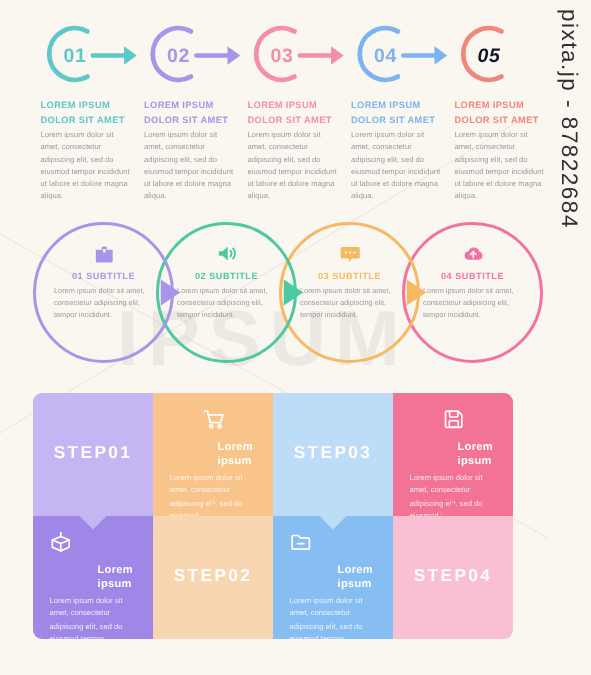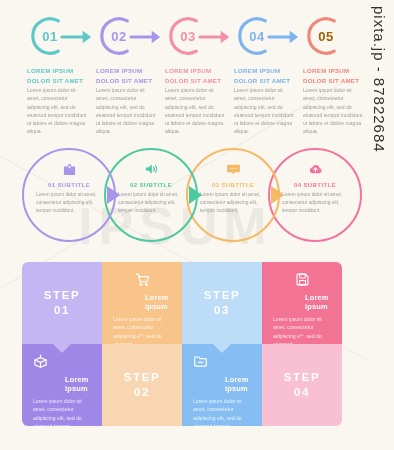--- a/index.html
+++ b/index.html
@@ -71,21 +71,21 @@
   .s2-body{
     position:absolute;left:14px;top:43px;width:66px;text-align:left;
     font-size:4.9px;line-height:1.62;color:#9c9c9c;
   }
   .s2-arrow{position:absolute;top:38px;width:15px;height:18px;}
 
   
   #sec3{position:absolute;left:22px;top:262px;width:320px;height:164px;border-radius:6px;overflow:hidden;}
   .cell{position:absolute;box-sizing:border-box;}
   .cell-step{
-    display:flex;flex-direction:column;align-items:center;justify-content:center;
+    display:flex;flex-direction:row;align-items:center;justify-content:center;
     color:#fff;
   }
   .cell-step .lbl{font-size:11.5px;font-weight:700;letter-spacing:1.6px;line-height:1.32;}
   .cell-step .num{font-size:11.5px;font-weight:700;letter-spacing:1.6px;line-height:1.32;}
   .cell-content{padding:9px 11px 0 11px;color:#fff;}
   .cell-content .c-ico{height:17px;display:flex;align-items:center;justify-content:center;margin-bottom:5px;}
   .cell-content .c-ico.left{justify-content:flex-start;}
   .cell-content .c-title{font-size:7.4px;font-weight:700;letter-spacing:.2px;margin-bottom:4px;margin-left:32px;}
   .cell-content .c-body{font-size:5.1px;line-height:1.66;color:rgba(255,255,255,.82);}
   .notch{position:absolute;width:0;height:0;}
@@ -145,21 +145,21 @@
         <div class="s1-body">Lorem ipsum dolor sit amet, consectetur adipiscing elit, sed do eiusmod tempor incididunt ut labore et dolore magna aliqua.</div>
       </div>
       <svg width="36" height="26" viewBox="0 0 36 26" class="s1-arrow" style="left: 267px;">
         <path d="M 2 13 L 26 13" fill="none" stroke="#7db4ef" stroke-width="3.2" stroke-linecap="round" stroke-linejoin="round"></path>
         <path d="M 24 6.5 L 33 13 L 24 19.5 Z" fill="#7db4ef"></path>
       </svg>
       <div class="s1-item" style="left: 302px;">
         <svg width="44" height="44" viewBox="0 0 44 44" class="s1-ring">
           <path d="M 30.29 37.07 A 17.2 17.2 0 1 1 30.29 6.93" fill="none" stroke="#f0877a" stroke-width="3.2" stroke-linecap="round" stroke-linejoin="round"></path>
         </svg>
-        <div class="s1-num" style="color: #a16207;">05</div>
+        <div class="s1-num" style="color: #0f172a; font-style: italic;">05</div>
         <div class="s1-head" style="color: rgb(240, 135, 122);">LOREM IPSUM DOLOR SIT AMET</div>
         <div class="s1-body">Lorem ipsum dolor sit amet, consectetur adipiscing elit, sed do eiusmod tempor incididunt ut labore et dolore magna aliqua.</div>
       </div>
     </div>
 
   <div id="sec2">
       <div class="s2-item" style="left: 22px; z-index: 10;">
         <div class="s2-circle" style="border-color: rgb(167, 149, 234);"></div>
         <div class="s2-ico">
           <svg width="15" height="14" viewBox="0 0 24 22">

